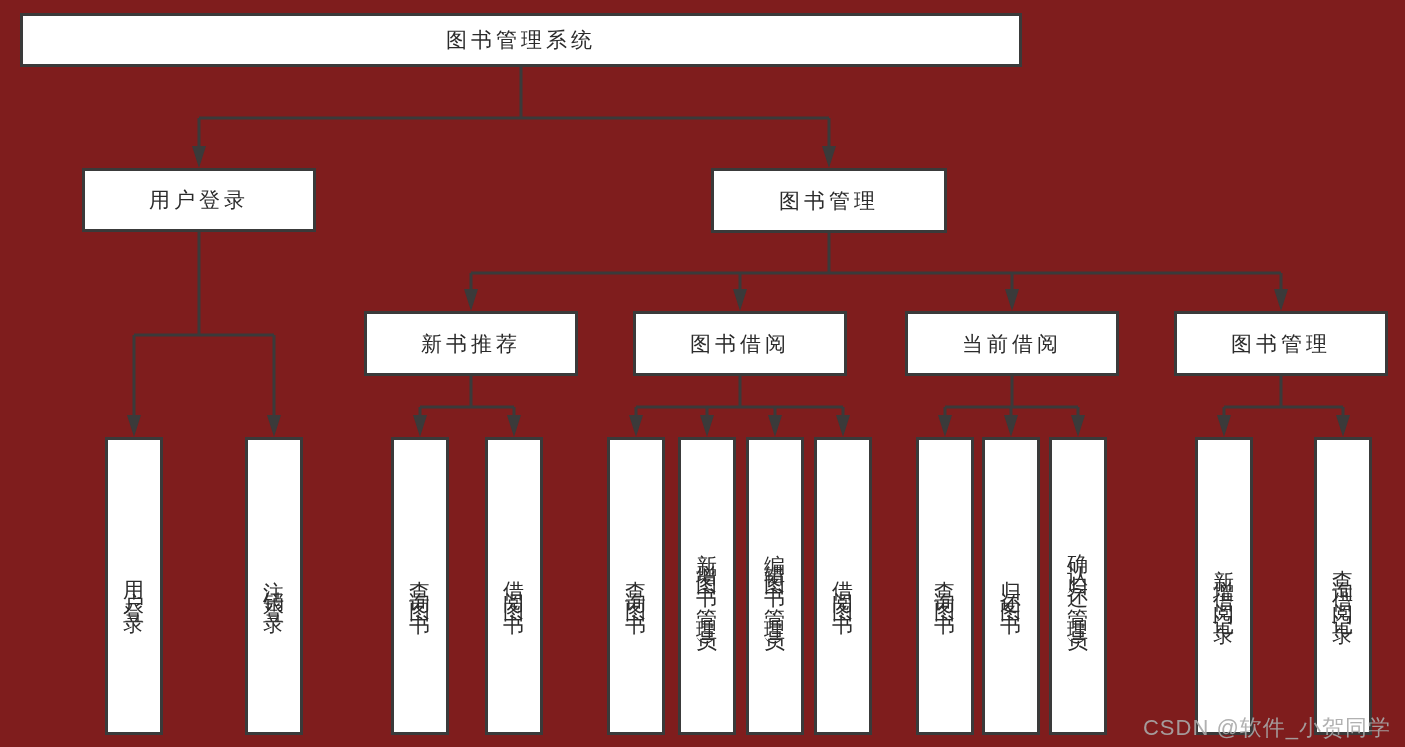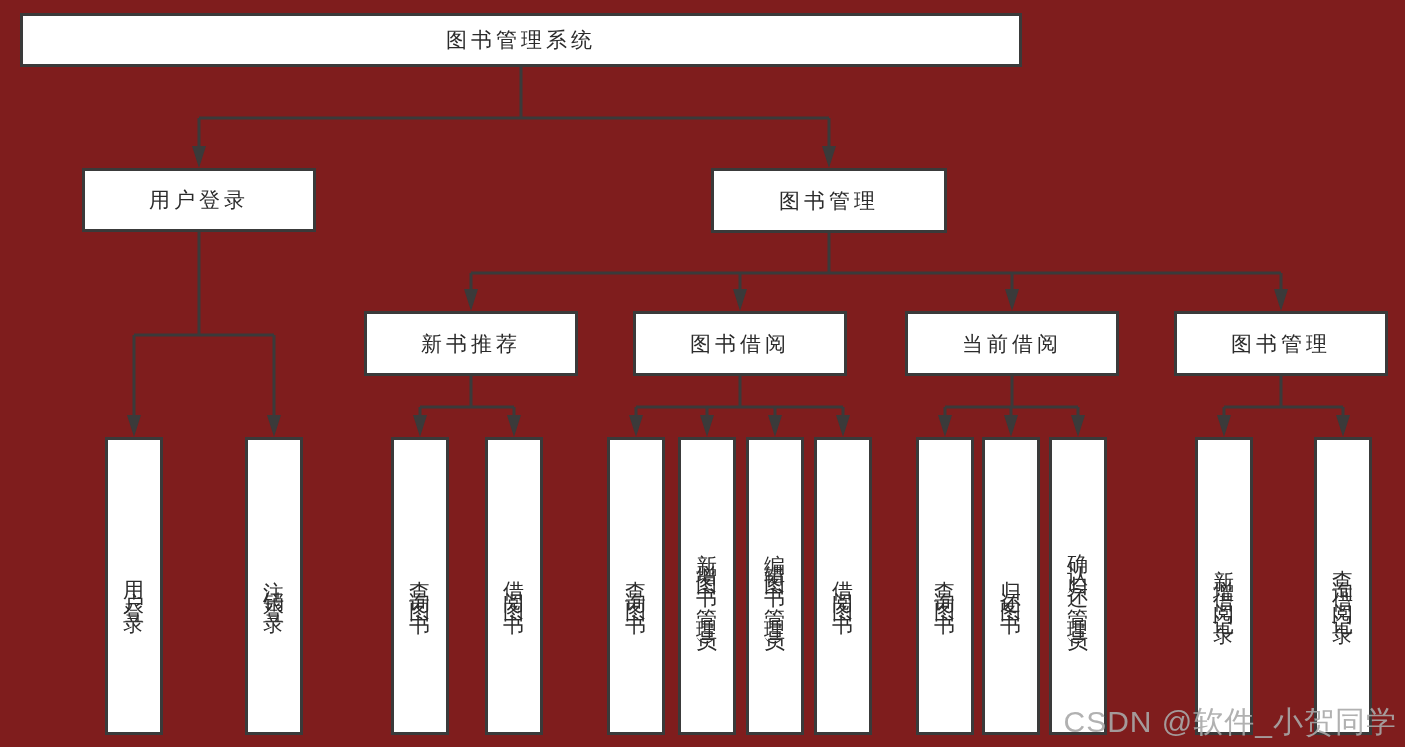--- a/index.html
+++ b/index.html
@@ -40,23 +40,23 @@
   .lbl-v {
     writing-mode: vertical-rl;
     text-orientation: mixed;
     font-size: 21px;
     letter-spacing: 11px;
     line-height: 1;
     white-space: nowrap;
   }
   #watermark {
     position: absolute;
-    right: 8px;
+    right: 14px;
     bottom: 4px;
-    font-size: 30px;
+    font-size: 22px;
     color: rgba(168, 168, 168, 0.9);
     letter-spacing: 1px;
     white-space: nowrap;
     z-index: 5;
     margin-top: 14px;
   }
 </style>
 </head>
 <body>
 

